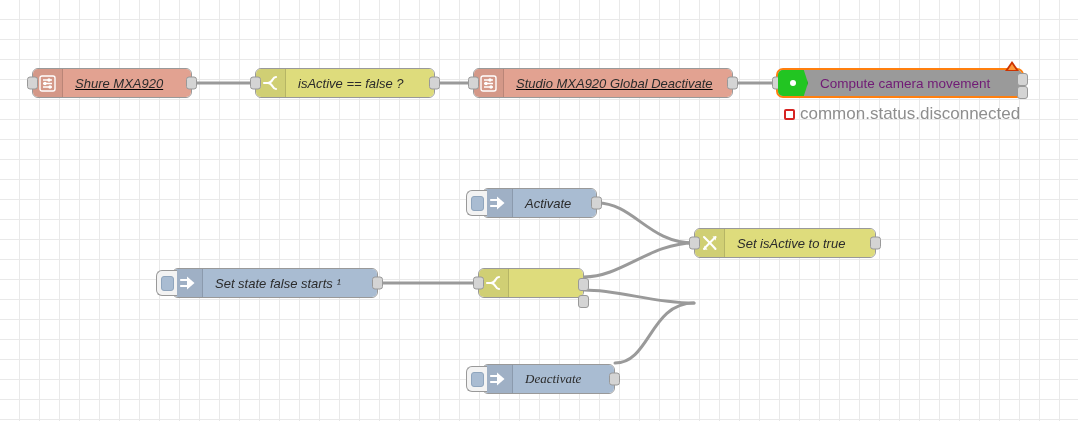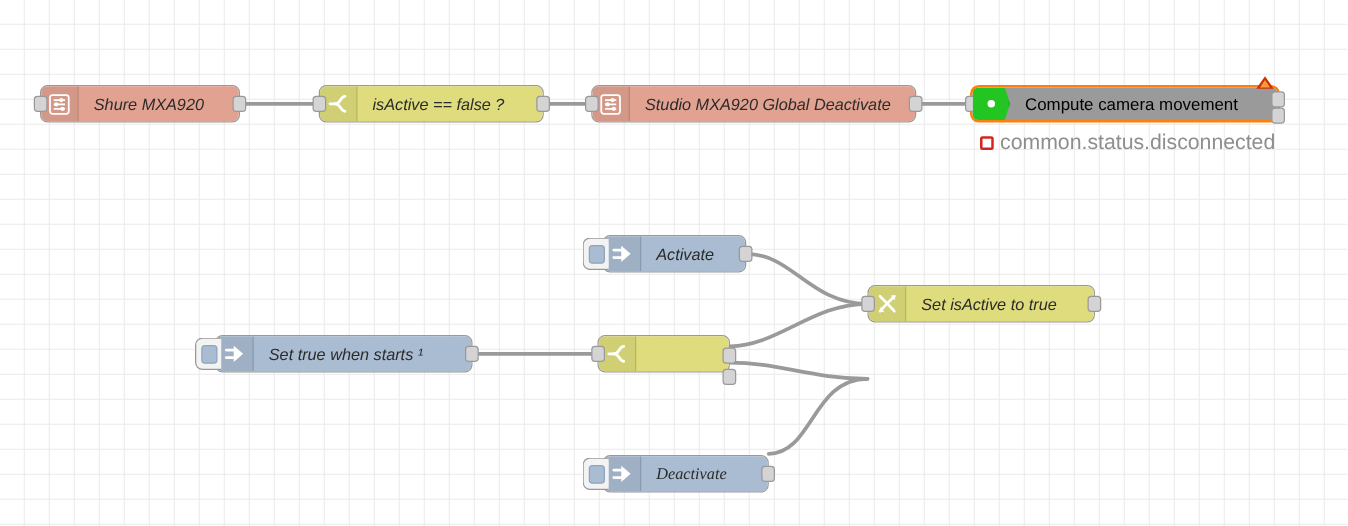--- a/index.html
+++ b/index.html
@@ -48,21 +48,21 @@
     width: 100%;
     border-radius: 5px;
     overflow: hidden;
   }
   .node.selected {
     border: 2px solid #ff7f0e;
     border-radius: 7px;
   }
 
   
-  .c-salmon  { background: #e2a291; }
+  .c-salmon  { background: #e2a291; text-decoration: underline; }
   .c-yellow  { background: #dedc7c; }
   .c-blue    { background: #a9bcd2; }
   .c-grey    { background: #9a9a9a; }
 
   
   .icon-tray {
     width: 30px;
     flex: 0 0 30px;
     display: flex;
     align-items: center;
@@ -81,21 +81,21 @@
     flex: 1 1 auto;
     display: flex;
     align-items: center;
     padding: 0 12px;
     font-size: 13px;
     font-style: italic;
     color: #2b2b2b;
     white-space: nowrap;
   }
   .nlabel.plain { font-style: normal; }
-  .nlabel.light { color: #000000; font-style: normal; font-size: 13.5px; }
+  .nlabel.light { color: #701a75; font-style: normal; font-size: 13.5px; }
 
   
   .port {
     position: absolute;
     width: 11px; height: 13px;
     background: #d4d4d4;
     border: 1px solid #999999;
     border-radius: 3px;
     top: 50%;
     transform: translateY(-50%);
@@ -289,21 +289,21 @@
     <span class="inject-btn">
         <i></i>
       </span>
     <div class="nbody c-blue">
       <span class="icon-tray">
         <svg width="18" height="18" viewBox="0 0 18 18">
           <path d="M2 6 H10 M2 12 H10" stroke="#fff" stroke-width="2.2" stroke-linecap="round"></path>
           <path d="M8 2.5 L15.5 9 L8 15.5 Z" fill="#fff"></path>
         </svg>
       </span>
-      <span class="nlabel">Set true when starts ¹</span>
+      <span class="nlabel">Set state false starts ¹</span>
     </div>
     <span class="port out"></span>
   </div>
 
   <div class="node" style="left:478px; top:268px; width:106px;">
     <span class="port in"></span>
     <div class="nbody c-yellow">
       <span class="icon-tray">
         <svg width="18" height="18" viewBox="0 0 18 18">
           <path d="M2 9 H6" stroke="#fff" stroke-width="2.2" fill="none" stroke-linecap="round"></path>

